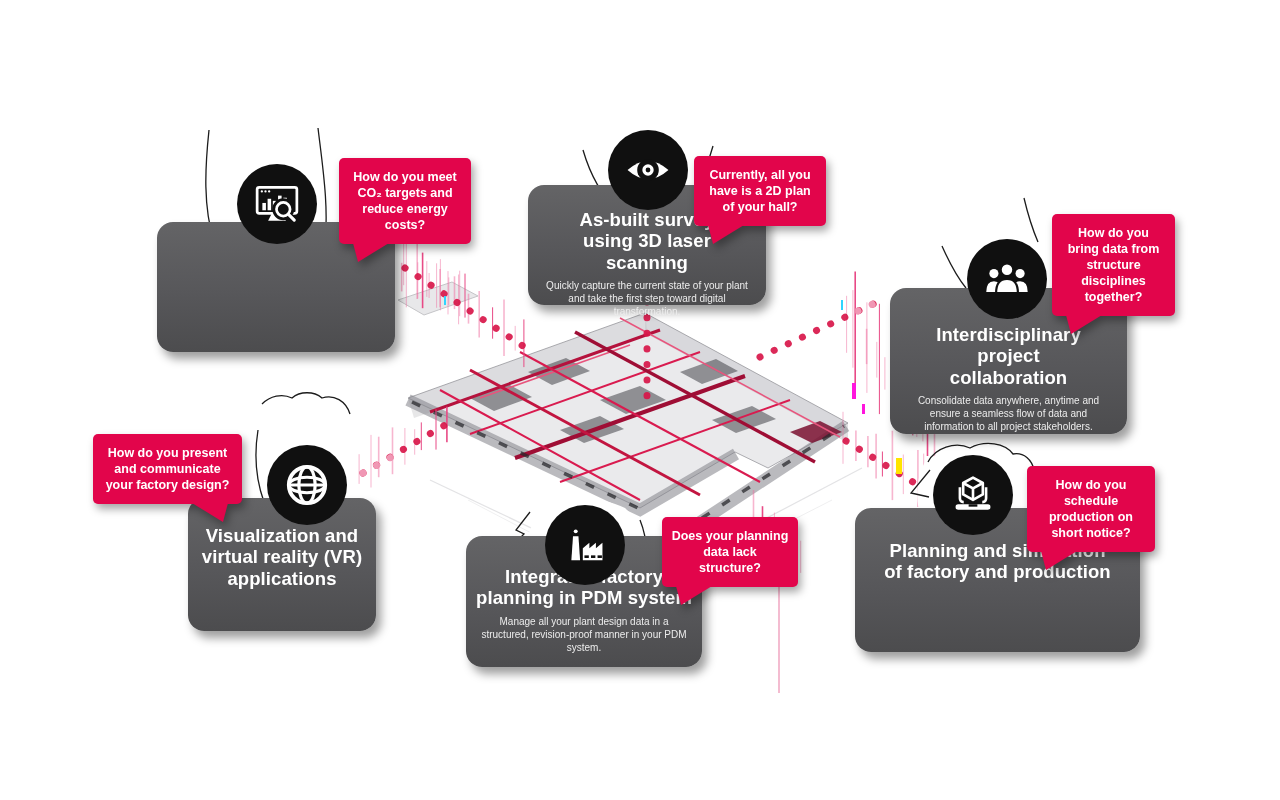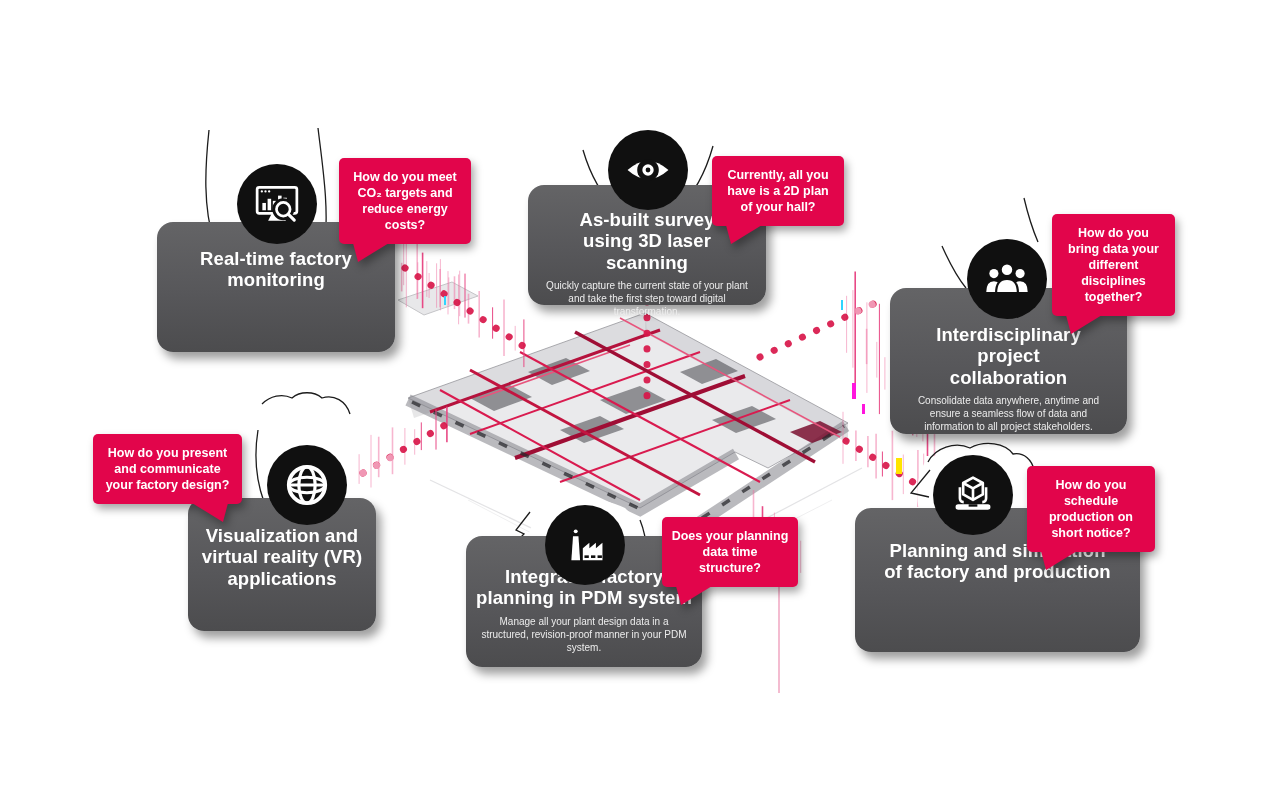--- a/index.html
+++ b/index.html
@@ -53,21 +53,21 @@
     filter:drop-shadow(3px 5px 4px rgba(0,0,0,0.35));
   }
   .bubble::after{
     content:"";position:absolute;bottom:-18px;left:14px;width:36px;height:19px;
     background:inherit;clip-path:polygon(0 0,100% 0,14% 100%);
   }
   .bubble.tail-right::after{
     left:auto;right:14px;clip-path:polygon(0 0,100% 0,86% 100%);
   }
   .b1{left:339px;top:158px;width:132px;}
-  .b2{left:712px;top:156px;width:132px;}
+  .b2{left:694px;top:156px;width:132px;}
   .b3{left:1052px;top:214px;width:123px;}
   .b4{left:93px;top:434px;width:149px;}
   .b5{left:662px;top:517px;width:136px;}
   .b6{left:1027px;top:466px;width:128px;}
   .icon-glyph{display:block;}
 </style>
 </head>
 <body>
 
 <svg id="decor" width="1280" height="800" viewBox="0 0 1280 800">
@@ -221,21 +221,20 @@
       <path d="M530,512 L516,530 L524,534 L506,552 L514,556 L500,572 M640,520 C648,540 648,560 640,578" fill="none" stroke="#1c1c1c" stroke-width="1.3"></path>
     </g>
     <g>
       <path d="M925,462 C912,485 915,520 935,540 C960,555 995,552 1013,535 C1028,512 1028,478 1013,456 C985,442 945,446 925,462 Z" fill="#fff"></path>
       <path d="M928,462 C935,448 955,441 970,448 C985,440 1005,443 1013,454 C1024,452 1032,460 1034,470 M930,470 L911,493 L929,497" fill="none" stroke="#1c1c1c" stroke-width="1.3"></path>
     </g>
   </g>
 </svg>
 
 <div class="card c1">
-  <h3 class="card-title">Real-time factory monitoring</h3>
 </div>
 <div class="card c2">
   <h3 class="card-title">As-built survey using 3D laser scanning</h3>
   <p class="card-body">Quickly capture the current state of your plant and take the first step toward digital transformation.</p>
 </div>
 <div class="card c3">
   <h3 class="card-title">Interdisciplinary project collaboration</h3>
   <p class="card-body">Consolidate data anywhere, anytime and ensure a seamless flow of data and information to all project stakeholders.</p>
 </div>
 <div class="card c4">
@@ -321,23 +320,23 @@
   </svg>
 </div>
 
 <div class="bubble b1">
   <span>How do you meet CO₂ targets and reduce energy costs?</span>
 </div>
 <div class="bubble b2">
   <span>Currently, all you have is a 2D plan of your hall?</span>
 </div>
 <div class="bubble b3">
-  <span>How do you bring data your different disciplines together?</span>
+  <span>How do you bring data from structure disciplines together?</span>
 </div>
 <div class="bubble b4 tail-right">
   <span>How do you present and communicate your factory design?</span>
 </div>
 <div class="bubble b5">
-  <span>Does your planning data time structure?</span>
+  <span>Does your planning data lack structure?</span>
 </div>
 <div class="bubble b6">
   <span>How do you schedule production on short notice?</span>
 </div>
 
 </body></html>

